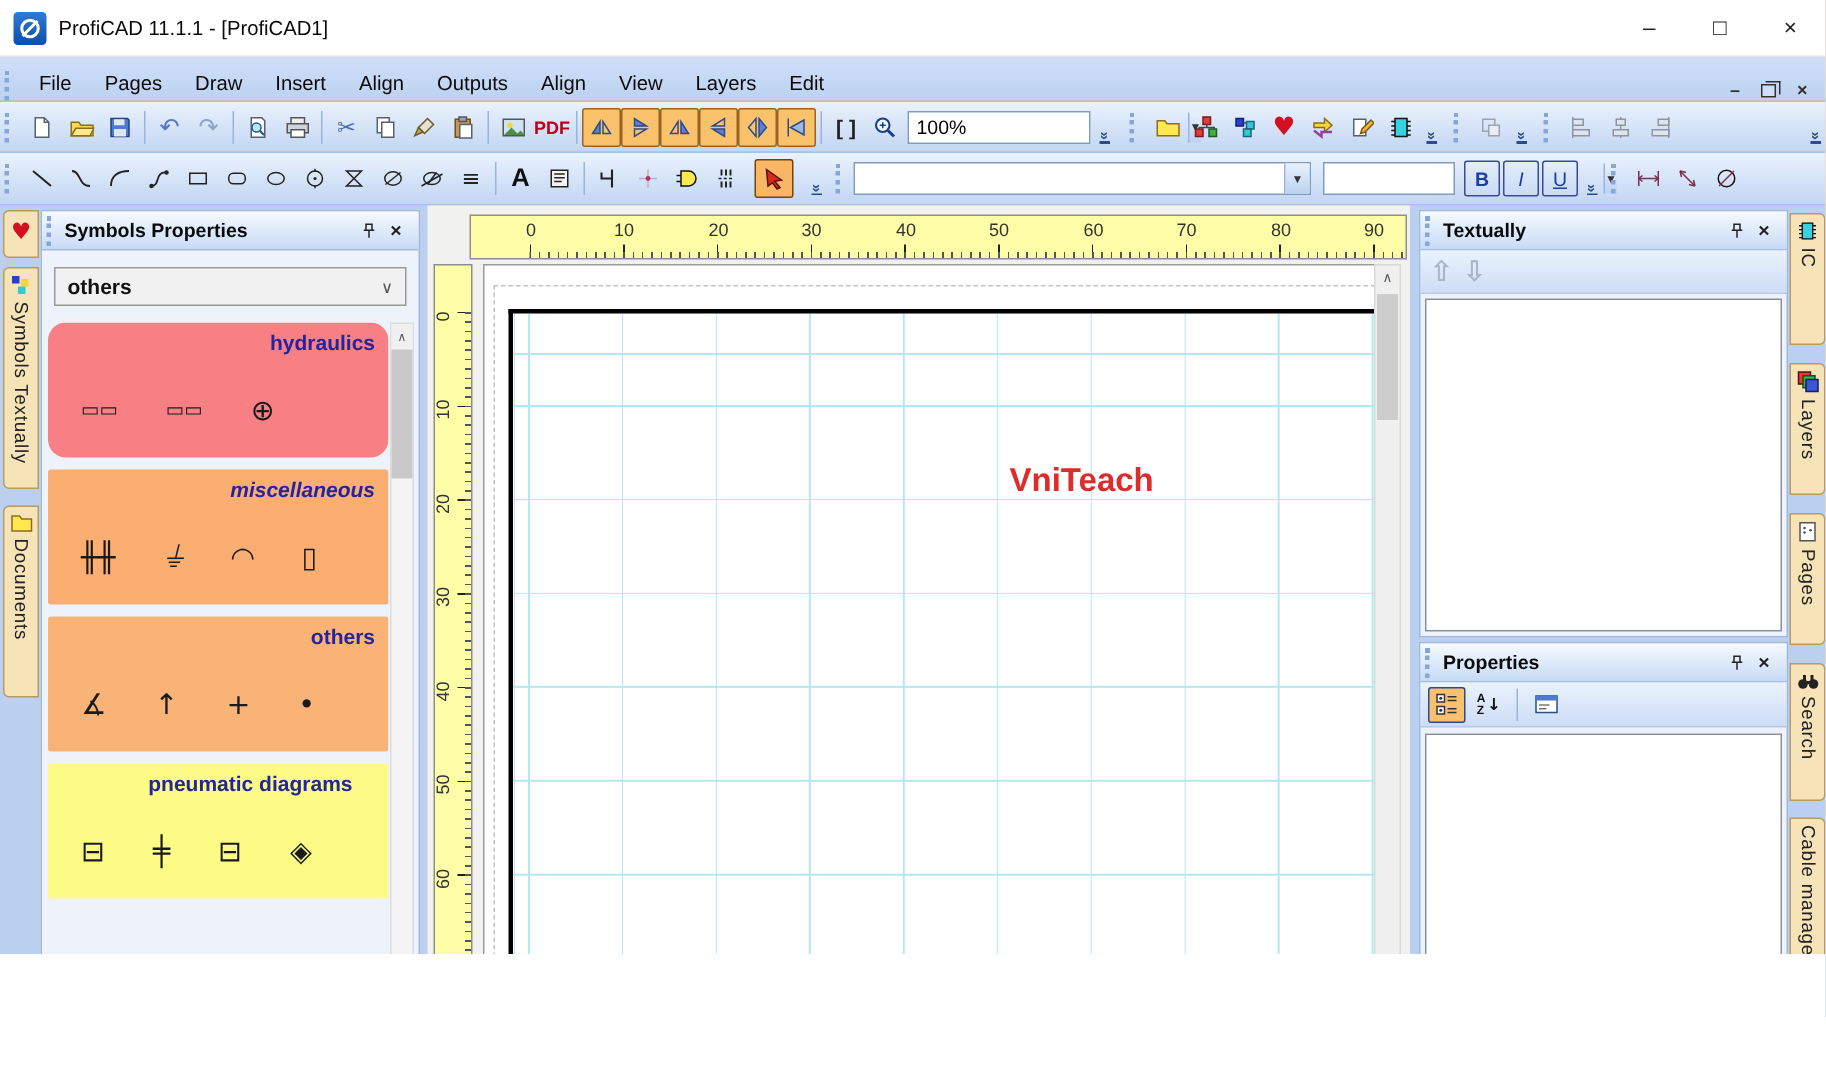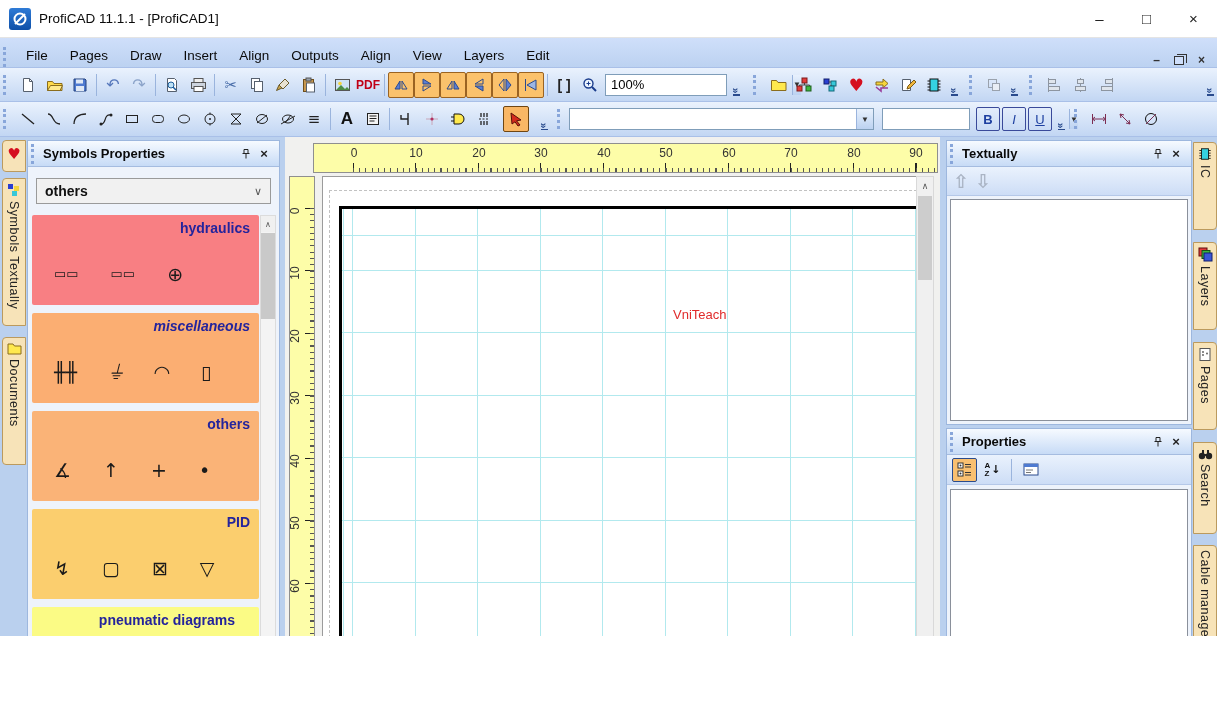--- a/index.html
+++ b/index.html
@@ -73,21 +73,21 @@
   #vruler{position:absolute;left:4px;top:39px;width:26px;height:524px;background:#fdfda8;border:1px solid #8f8f8f;
     background-image:repeating-linear-gradient(to bottom,#555 0 1px,transparent 1px 6.25px),repeating-linear-gradient(to bottom,#222 0 1px,transparent 1px 62.5px);
     background-size:4px 524px,9px 524px;background-repeat:no-repeat;background-position:right 31px,right 31px;background-color:#fdfda8}
   #vruler span{position:absolute;left:2px;width:16px;height:24px;text-align:center;font-size:12px;color:#333;transform:rotate(-90deg)}
   #viewport{position:absolute;left:37px;top:39px;width:594px;height:506px;background:#fff;overflow:hidden;border:1px solid #9b9b9b;border-right:none;border-bottom:none}
   #page{position:absolute;left:16px;top:29px;width:700px;height:600px;border-top:3px solid #000;border-left:3px solid #000;
     background-image:repeating-linear-gradient(to right,#b2e9ee 0 1px,transparent 1px 62.5px),repeating-linear-gradient(to bottom,#b2e9ee 0 1px,transparent 1px 62.5px);
     background-position:10px 0,0 61px}
   .dashh{position:absolute;left:6px;top:13px;width:588px;border-top:1px dashed #c2c2c2}
   .dashv{position:absolute;left:6px;top:13px;height:493px;border-left:1px dashed #c2c2c2}
-  #watermark{position:absolute;left:350px;top:130px;font-weight:normal;font-size:13px}
+  #watermark{position:absolute;left:350px;top:130px;font-weight:bold;font-size:22px}
   #vscroll{position:absolute;left:631px;top:39px;width:18px;height:506px;background:#f0f0f0;border:1px solid #d9d9d9}
   #vthumb{position:absolute;left:1px;top:19px;width:14px;height:84px;background:#cdcdcd}
   .vs-btn{position:absolute;left:0;width:16px;height:17px;display:flex;align-items:center;justify-content:center;font-size:9px;color:#555}
   #hscroll{position:absolute;left:37px;top:545px;width:594px;height:18px;background:#f0f0f0;border:1px solid #d9d9d9}
   #hthumb{position:absolute;left:17px;top:1px;width:86px;height:14px;background:#cdcdcd}
   .hs-btn{position:absolute;top:0;width:16px;height:16px;display:flex;align-items:center;justify-content:center;font-size:11px;color:#555}
   
   #explorer{position:absolute;left:946px;top:3px;width:246px;height:285px;background:#eef3fb;border:1px solid #9db7de}
   #exptools{height:29px;background:linear-gradient(#eaf2fd,#cdddf6);display:flex;align-items:center;padding-left:6px;gap:6px;border-bottom:1px solid #b5c8e8}
   .bigarrow{font-size:19px;color:#aab4c4;font-weight:bold}
@@ -550,21 +550,21 @@
               <path d="M4 1.5h4v4H4zM6 5.5v5M2.5 5.5h7" fill="none" stroke="#222"></path>
             </svg>
           </div>
         <div class="hbtn">×</div>
       </div>
       <div id="groupsel">
         <span class="val">others</span>
         <span class="chev sym">∨</span>
       </div>
       <div id="symlist">
-        <div class="cat" style="background: rgb(248, 127, 131);">
+        <div class="cat" style="background: rgb(248, 127, 131); border-radius: 12px;">
           <span class="cname">hydraulics</span>
           <div class="syms">
             <span class="sym" style="font-size:13px">▭▭</span>
             <span class="sym" style="font-size:13px">▭▭</span>
             <span class="sym">⊕</span>
           </div>
         </div>
         <div class="cat" style="background: rgb(251, 174, 114); font-style: italic;">
           <span class="cname">miscellaneous</span>
           <div class="syms">
@@ -574,29 +574,20 @@
             <span class="sym">▯</span>
           </div>
         </div>
         <div class="cat" style="background: rgb(250, 179, 119);">
           <span class="cname">others</span>
           <div class="syms">
             <span class="sym">∡</span>
             <span class="sym">↑</span>
             <span class="sym">+</span>
             <span class="sym">•</span>
-          </div>
-        </div>
-        <div class="cat" style="background: rgb(251, 206, 110);">
-          <span class="cname">PID</span>
-          <div class="syms">
-            <span class="sym">↯</span>
-            <span class="sym">▢</span>
-            <span class="sym">⊠</span>
-            <span class="sym">▽</span>
           </div>
         </div>
         <div class="cat" style="background: rgb(251, 251, 133);">
           <span class="cname" style="right:24px">pneumatic diagrams</span>
           <div class="syms">
             <span class="sym">⊟</span>
             <span class="sym">╪</span>
             <span class="sym">⊟</span>
             <span class="sym">◈</span>
           </div>

